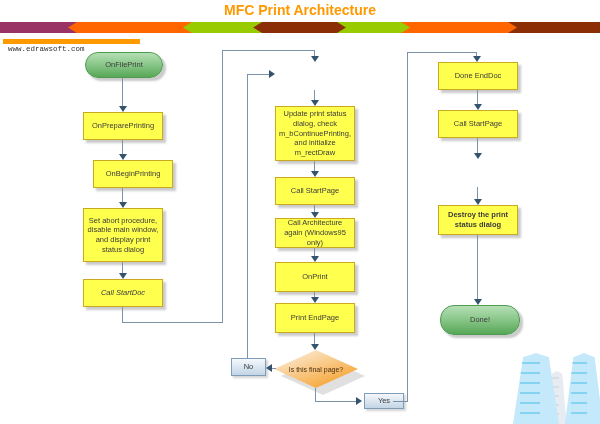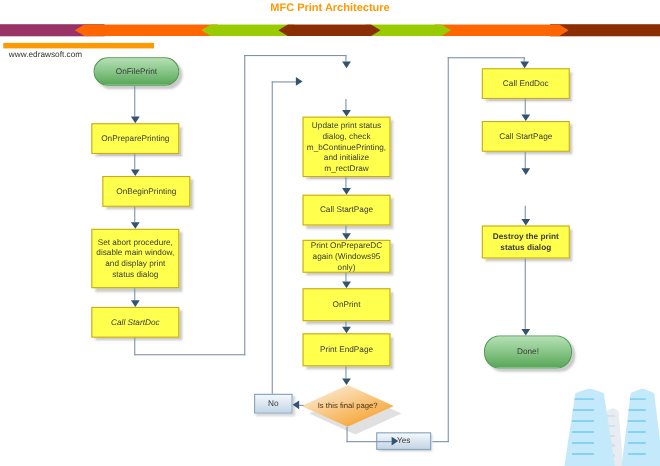--- a/index.html
+++ b/index.html
@@ -1,37 +1,37 @@
 <!DOCTYPE html>
 <html><head>
 <meta charset="utf-8">
 <style>
   html,body{margin:0;padding:0;background:#fff;}
   #canvas{position:relative;width:600px;height:424px;background:#ffffff;overflow:hidden;
           font-family:"Liberation Sans",sans-serif;}
 
   
   .title{position:absolute;top:2px;left:0;width:600px;text-align:center;
-         font-size:10px;font-weight:bold;color:#FF9900;}
+         font-size:14px;font-weight:bold;color:#FF9900;}
   .ribbon{position:absolute;top:22px;left:0;width:600px;height:11px;}
   .seg{position:absolute;top:0;height:11px;}
   .seg.purple{background:#993366;left:0;width:95px;z-index:1;}
   .seg.brown-r{background:#8C2E05;left:500px;width:100px;z-index:1;}
   .seg.orange-l{background:#FF6600;left:68px;width:130px;z-index:2;
         clip-path:polygon(0 50%,9px 0,100% 0,100% 100%,9px 100%);}
   .seg.orange-r{background:#FF6600;left:395px;width:122px;z-index:2;
         clip-path:polygon(0 0,calc(100% - 9px) 0,100% 50%,calc(100% - 9px) 100%,0 100%);}
   .seg.green-l{background:#99CC00;left:183px;width:85px;z-index:3;
         clip-path:polygon(0 50%,9px 0,100% 0,100% 100%,9px 100%);}
   .seg.green-r{background:#99CC00;left:332px;width:78px;z-index:3;
         clip-path:polygon(0 0,calc(100% - 9px) 0,100% 50%,calc(100% - 9px) 100%,0 100%);}
   .seg.brown-c{background:#8C2E05;left:253px;width:93px;z-index:4;
         clip-path:polygon(9px 0,calc(100% - 9px) 0,100% 50%,calc(100% - 9px) 100%,9px 100%,0 50%);}
   .logo-bar{position:absolute;top:39px;left:3px;width:137px;height:5px;background:#FF9900;}
-  .website{position:absolute;top:45px;left:8px;font-size:7.5px;color:#333;}
+  .website{position:absolute;top:45px;left:8px;font-size:7.5px;color:#333;font-family:Liberation Mono, monospace;}
 
   
   .node{position:absolute;box-sizing:border-box;display:flex;align-items:center;justify-content:center;
         text-align:center;color:#3B3B3B;font-size:7.5px;line-height:1.3;padding:2px;}
   .proc{background:#FFFF4D;border:1px solid #C9A91F;box-shadow:3px 3px 2px rgba(150,150,150,0.5);}
   .term{background:linear-gradient(180deg,#B5DFB5 0%,#8CC88C 45%,#58A758 100%);
         border:1px solid #4E9A4E;border-radius:14px;box-shadow:3px 3px 2px rgba(150,150,150,0.5);}
   .lblbox{background:linear-gradient(180deg,#F4F8FC,#C3D5E6);border:1px solid #7F9DB9;
         box-shadow:2px 2px 2px rgba(160,160,160,0.45);}
   .diamond{position:absolute;clip-path:polygon(50% 0,100% 50%,50% 100%,0 50%);
@@ -77,31 +77,31 @@
   <div class="website">www.edrawsoft.com</div>
 
   <div class="node term" style="left:85px;top:52px;width:78px;height:26px;">OnFilePrint</div>
   <div class="node proc" style="left:83px;top:112px;width:80px;height:28px;">OnPreparePrinting</div>
   <div class="node proc" style="left:93px;top:160px;width:80px;height:28px;">OnBeginPrinting</div>
   <div class="node proc" style="left:83px;top:208px;width:80px;height:54px;">Set abort procedure, disable main window, and display print status dialog</div>
   <div class="node proc" style="left:83px;top:279px;width:80px;height:28px;font-style:italic;">Call StartDoc</div>
 
   <div class="node proc" style="left:275px;top:106px;width:80px;height:55px;">Update print status dialog, check m_bContinuePrinting, and initialize m_rectDraw</div>
   <div class="node proc" style="left:275px;top:177px;width:80px;height:28px;">Call StartPage</div>
-  <div class="node proc" style="left:275px;top:218px;width:80px;height:30px;">Print OnPrepareDC again (Windows95 only)</div>
+  <div class="node proc" style="left:275px;top:218px;width:80px;height:30px;">Call Architecture again (Windows95 only)</div>
   <div class="node proc" style="left:275px;top:262px;width:80px;height:30px;">OnPrint</div>
   <div class="node proc" style="left:275px;top:303px;width:80px;height:30px;">Print EndPage</div>
 
   <div class="diamond-shadow" style="left:281px;top:357px;width:84px;height:38px;"></div>
   <div class="diamond" style="left:274px;top:350px;width:84px;height:38px;">Is this final page?</div>
 
   <div class="node lblbox" style="left:231px;top:358px;width:35px;height:18px;">No</div>
-  <div class="node lblbox" style="left:342px;top:393px;width:50px;height:16px;">Yes</div>
+  <div class="node lblbox" style="left:364px;top:393px;width:40px;height:16px;">Yes</div>
 
-  <div class="node proc" style="left:438px;top:62px;width:80px;height:28px;">Call EndDoc</div>
+  <div class="node proc" style="left:438px;top:62px;width:80px;height:28px;">Done EndDoc</div>
   <div class="node proc" style="left:438px;top:110px;width:80px;height:28px;">Call StartPage</div>
   <div class="node proc" style="left:438px;top:205px;width:80px;height:30px;font-weight:bold;">Destroy the print status dialog</div>
   <div class="node term" style="left:440px;top:305px;width:80px;height:30px;">Done!</div>
 
   <div class="ln" style="left:122px;top:78px;width:1px;height:28px;"></div>
   <div class="ah d" style="left:119px;top:106px;"></div>
   <div class="ln" style="left:122px;top:140px;width:1px;height:14px;"></div>
   <div class="ah d" style="left:119px;top:154px;"></div>
   <div class="ln" style="left:122px;top:188px;width:1px;height:14px;"></div>
   <div class="ah d" style="left:119px;top:202px;"></div>

